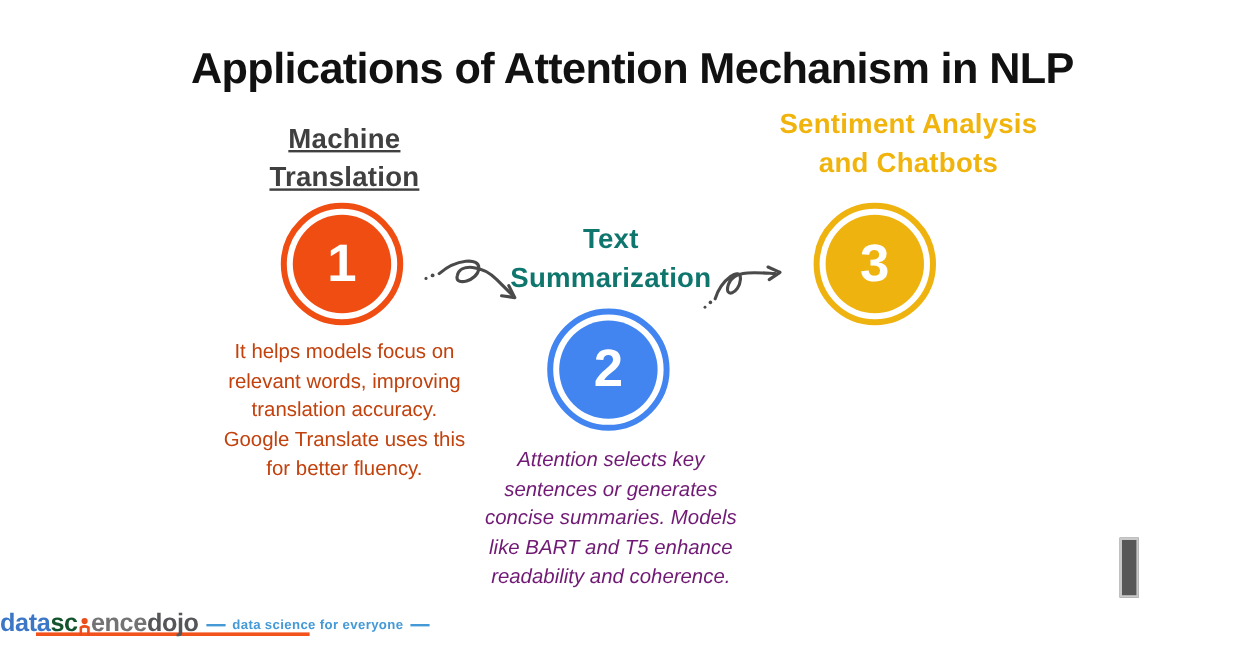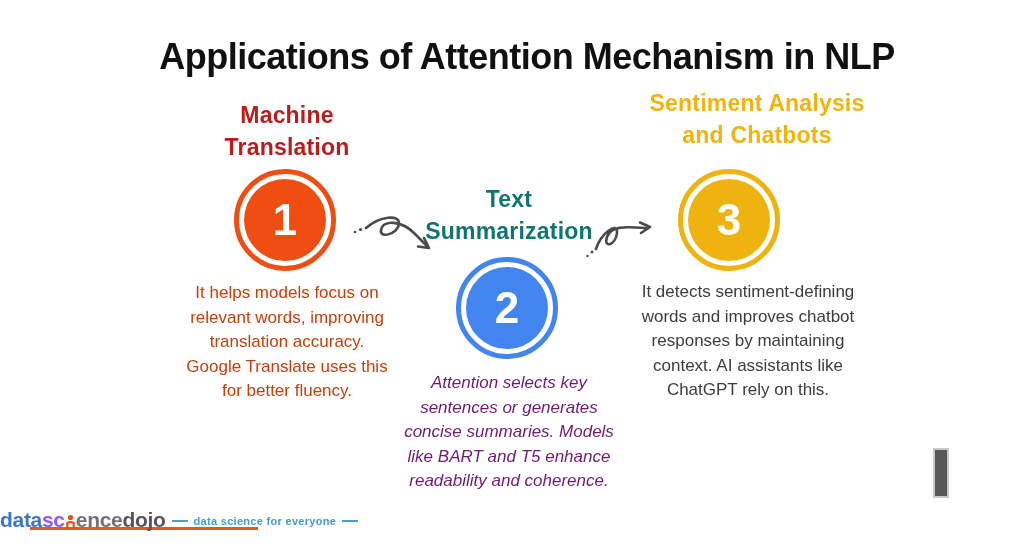--- a/index.html
+++ b/index.html
@@ -51,21 +51,21 @@
   .logo-tagline{display:flex;align-items:center;font-size:11px;font-weight:bold;margin-top:2px;letter-spacing:0.3px;}
   .dash{display:inline-block;width:16px;height:2px;background:currentColor;margin:0 6px;}
 </style>
 </head>
 <body>
 
 <div class="canvas">
 
   <h1 class="title">Applications of Attention Mechanism in NLP</h1>
 
-  <div class="heading h-item1 multiline" style="color: #b91c1c;">Machine
+  <div class="heading h-item1 multiline" style="color: #404040; text-decoration: underline;">Machine
 Translation</div>
   <div class="circle c-item1" style="border-color: rgb(239, 77, 18);">
     <div class="circle-inner" style="background-color: rgb(239, 77, 18);">
       <span class="circle-num">1</span>
     </div>
   </div>
   <p class="desc d-item1 multiline" style="color: #c2410c;">It helps models focus on
 relevant words, improving
 translation accuracy.
 Google Translate uses this
@@ -102,33 +102,28 @@
     </svg>
   </div>
 
   <div class="heading h-item3 multiline" style="color: rgb(240, 180, 13);">Sentiment Analysis
 and Chatbots</div>
   <div class="circle c-item3" style="border-color: rgb(239, 179, 16);">
     <div class="circle-inner" style="background-color: rgb(239, 179, 16);">
       <span class="circle-num">3</span>
     </div>
   </div>
-  <p class="desc d-item3 multiline" style="color: rgb(60, 60, 60);">It detects sentiment-defining
-words and improves chatbot
-responses by maintaining
-context. AI assistants like
-ChatGPT rely on this.</p>
 
   <div class="footer-rule" style="background-color: rgb(244, 82, 28);"></div>
   <div class="side-bar" style="background-color: rgb(87, 87, 87); border-color: rgb(201, 201, 201);"></div>
 
   <div class="logo">
     <div class="logo-line">
       <span style="color: rgb(60, 118, 198);">data</span>
-      <span style="color: #8b5cf6;">sc</span>
+      <span style="color: #14532d;">sc</span>
       <span class="logo-person" style="color: rgb(233, 78, 27);">
         <svg width="9" height="15" viewBox="0 0 9 15">
           <circle cx="4.5" cy="2.6" r="2.6" fill="currentColor"></circle>
           <path d="M1.3 14.5 L1.3 8 Q4.5 6 7.7 8 L7.7 14.5" fill="none" stroke="currentColor" stroke-width="2.2"></path>
         </svg>
       </span>
       <span style="color: #737373;">ence</span>
       <span style="color: rgb(85, 86, 90);">dojo</span>
     </div>
     <div class="logo-tagline" style="color: rgb(68, 153, 214);">

